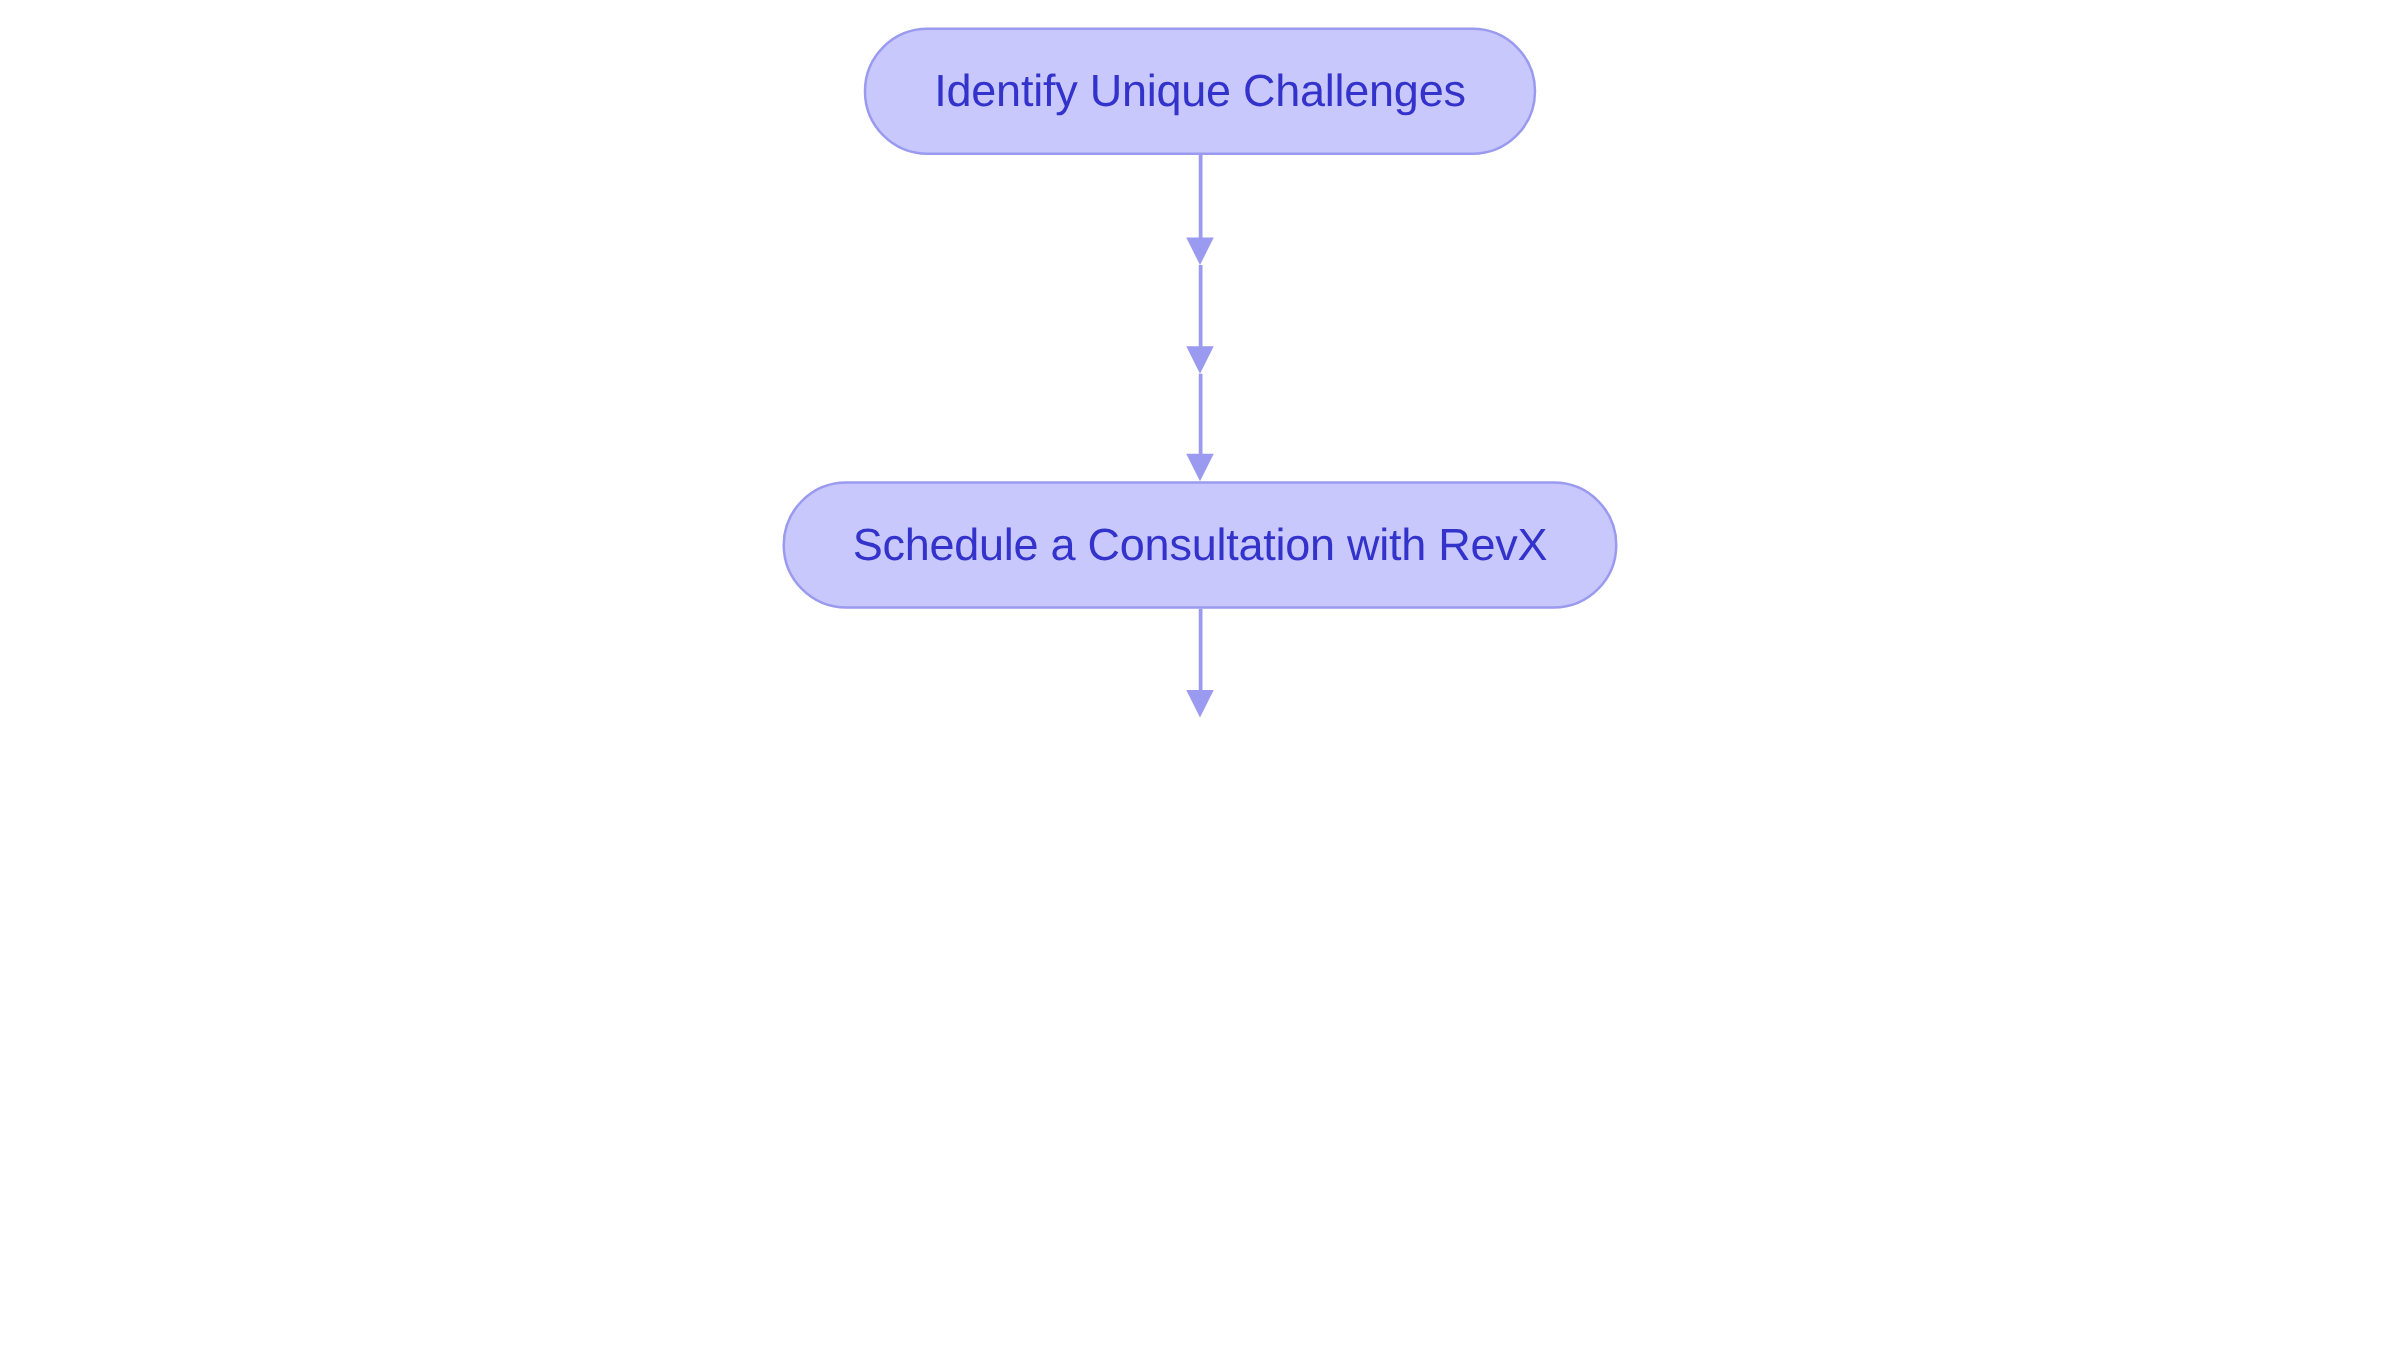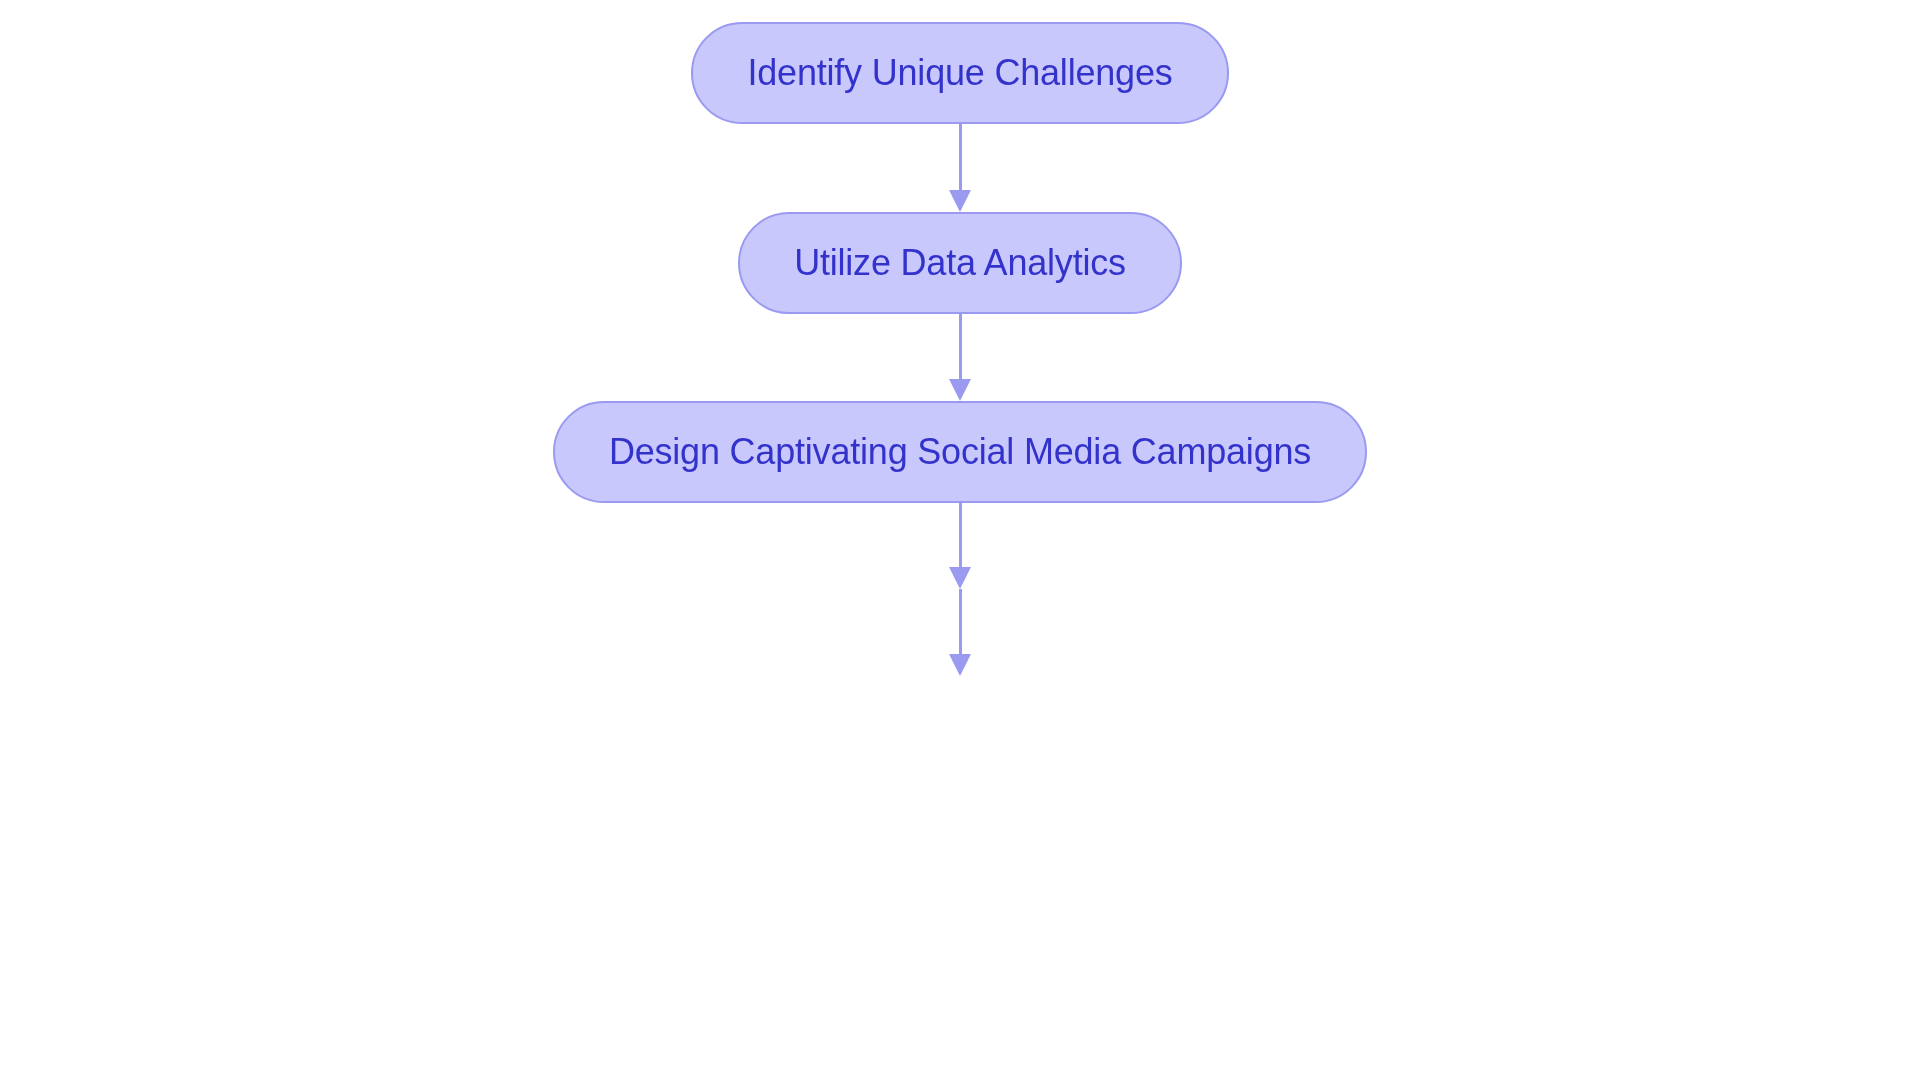--- a/index.html
+++ b/index.html
@@ -93,38 +93,35 @@
 
     <div class="node node-1">
       <span>Identify Unique Challenges</span>
     </div>
 
     <div class="connector gap-1">
       <div class="line"></div>
       <div class="head"></div>
     </div>
 
-    <div class="node node-2">
-      <span>Utilize Data Analytics</span>
-    </div>
 
     <div class="connector gap-2">
       <div class="line"></div>
       <div class="head"></div>
     </div>
 
-    <div class="node node-3">
-      <span>Design Captivating Social Media Campaigns</span>
-    </div>
 
     <div class="connector gap-3">
       <div class="line"></div>
       <div class="head"></div>
     </div>
 
+    <div class="node node-4">
+      <span>Schedule a Consultation with RevX</span>
+    </div>
 
     <div class="connector gap-4">
       <div class="line"></div>
       <div class="head"></div>
     </div>
 
 
   </div>
 </div>
 

